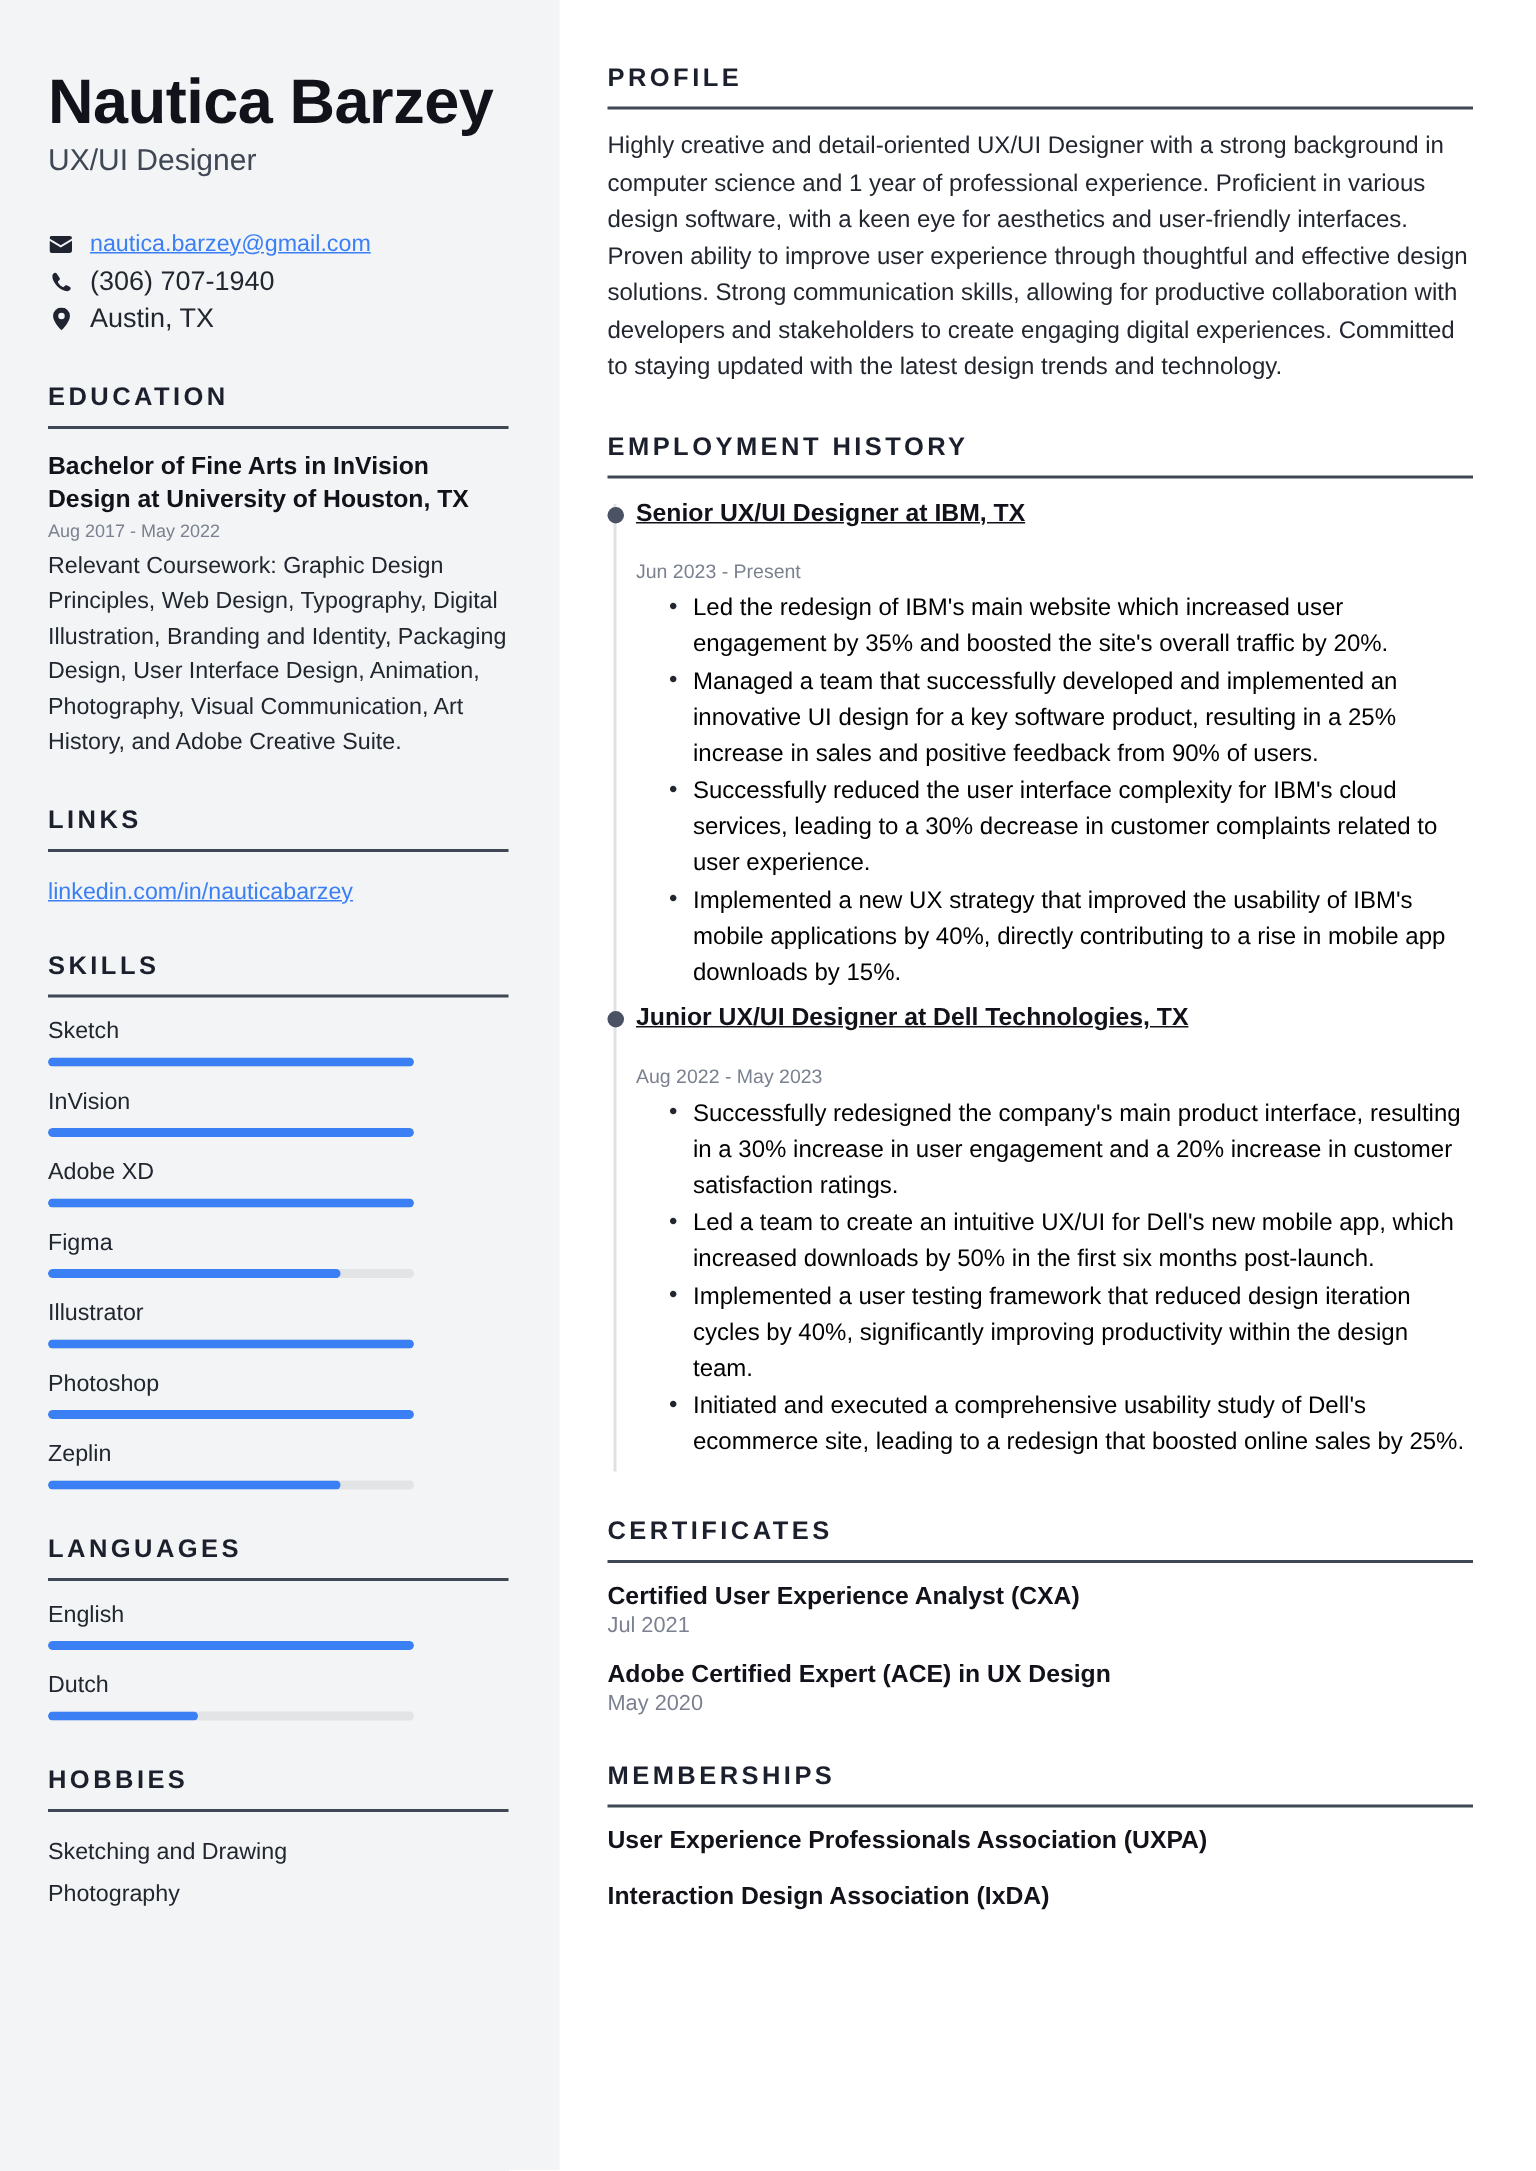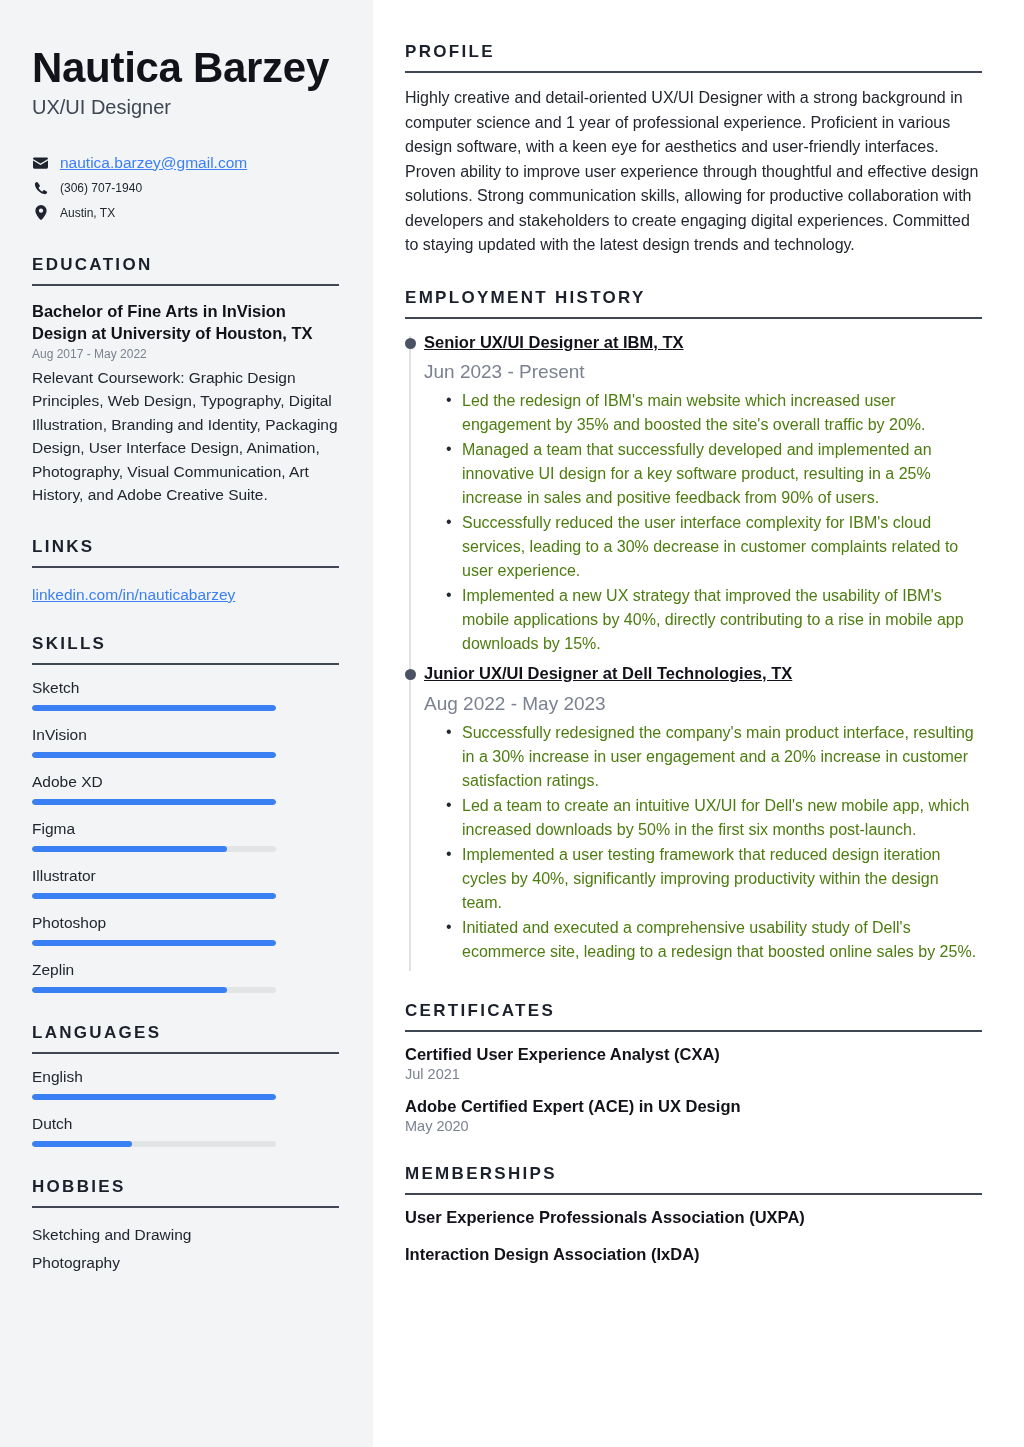--- a/index.html
+++ b/index.html
@@ -55,21 +55,21 @@
   .contact-icon {
     width: 17px;
     min-width: 17px;
     display: flex;
     align-items: center;
     justify-content: center;
     color: #1f2430;
   }
 
   .contact-text {
-    font-size: 12px;
+    font-size: 18px;
     color: #22262f;
   }
 
   a.link-text {
     color: #3b7ff5;
     text-decoration: underline;
     font-size: 15.5px;
   }
 
   
@@ -191,35 +191,35 @@
 
   .job-name {
     font-size: 16.5px;
     font-weight: bold;
     color: #12131a;
     line-height: 1.3;
     text-decoration: underline;
   }
 
   .job-date {
-    font-size: 19px;
+    font-size: 13px;
     color: #7b8190;
-    margin-top: 8px;
+    margin-top: 20px;
   }
 
   .job-bullets {
     margin: 6px 0 0 0;
     padding-left: 38px;
     list-style: none;
   }
 
   .job-bullets li {
     position: relative;
     font-size: 16px;
-    color: #4d7c0f;
+    color: #000000;
     line-height: 1.5;
     margin-bottom: 1px;
   }
 
   .job-bullets li::before {
     content: "\2022";
     position: absolute;
     left: -16px;
     top: -1px;
     font-size: 16px;

